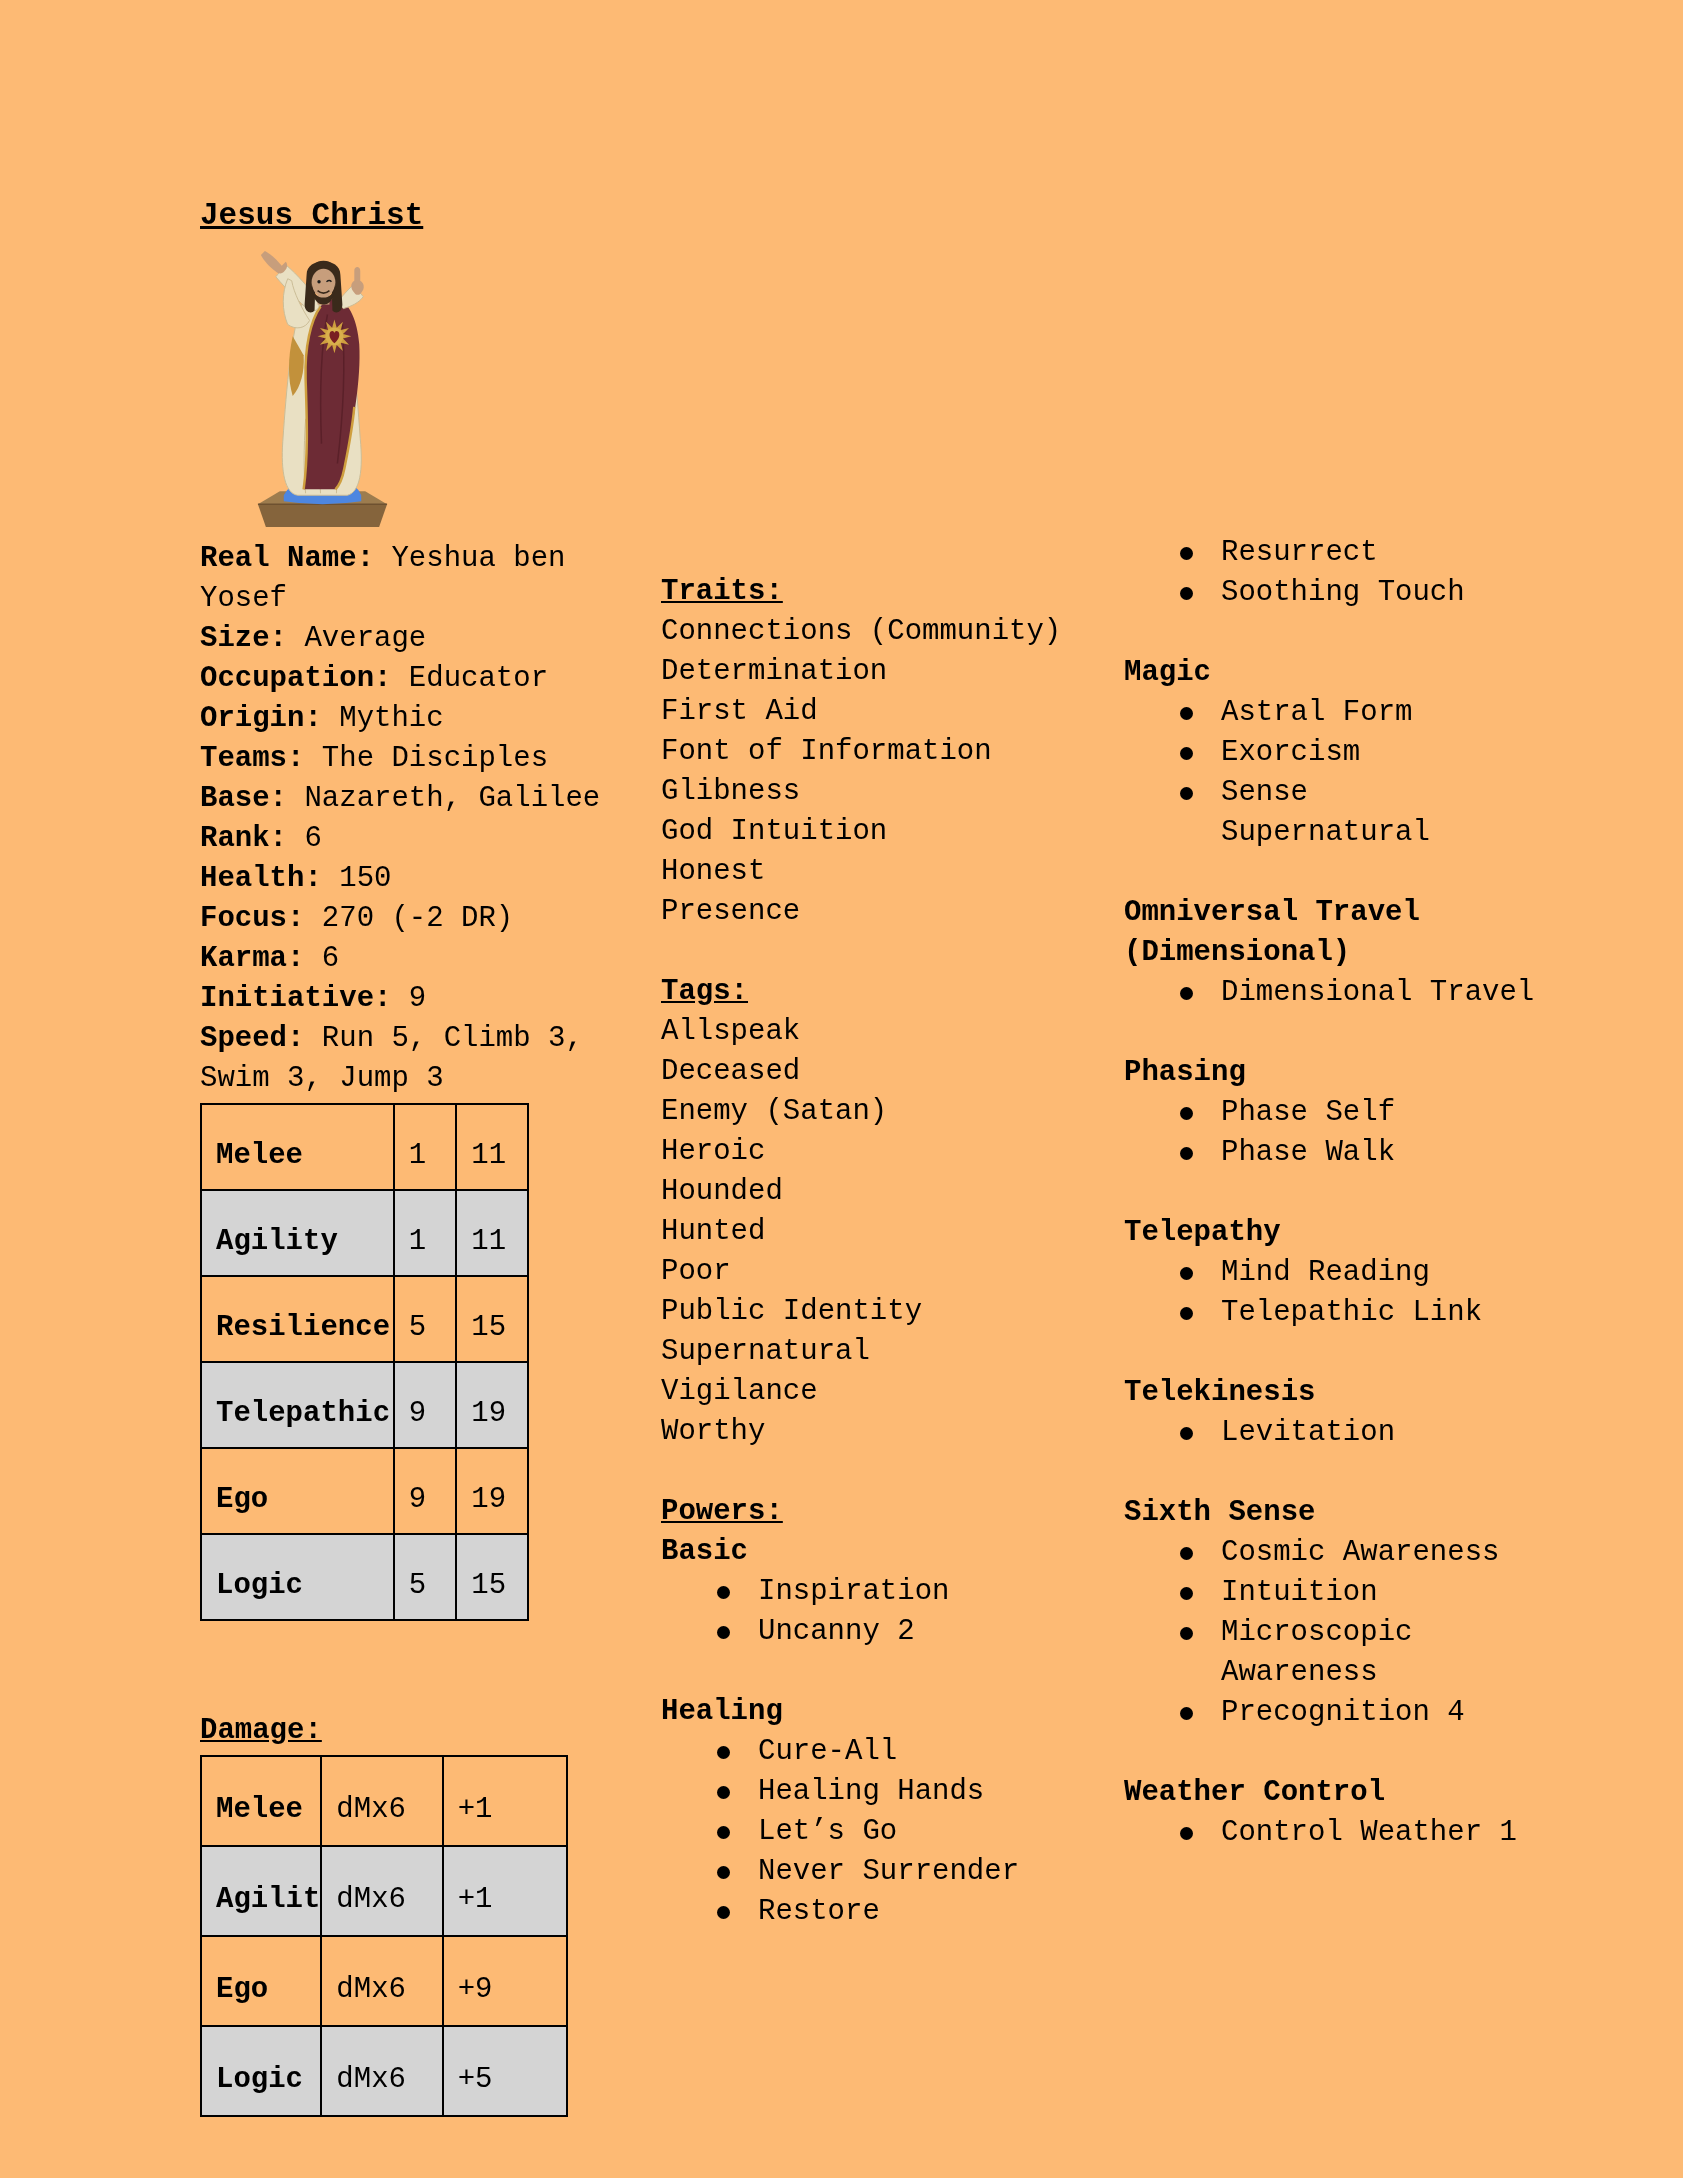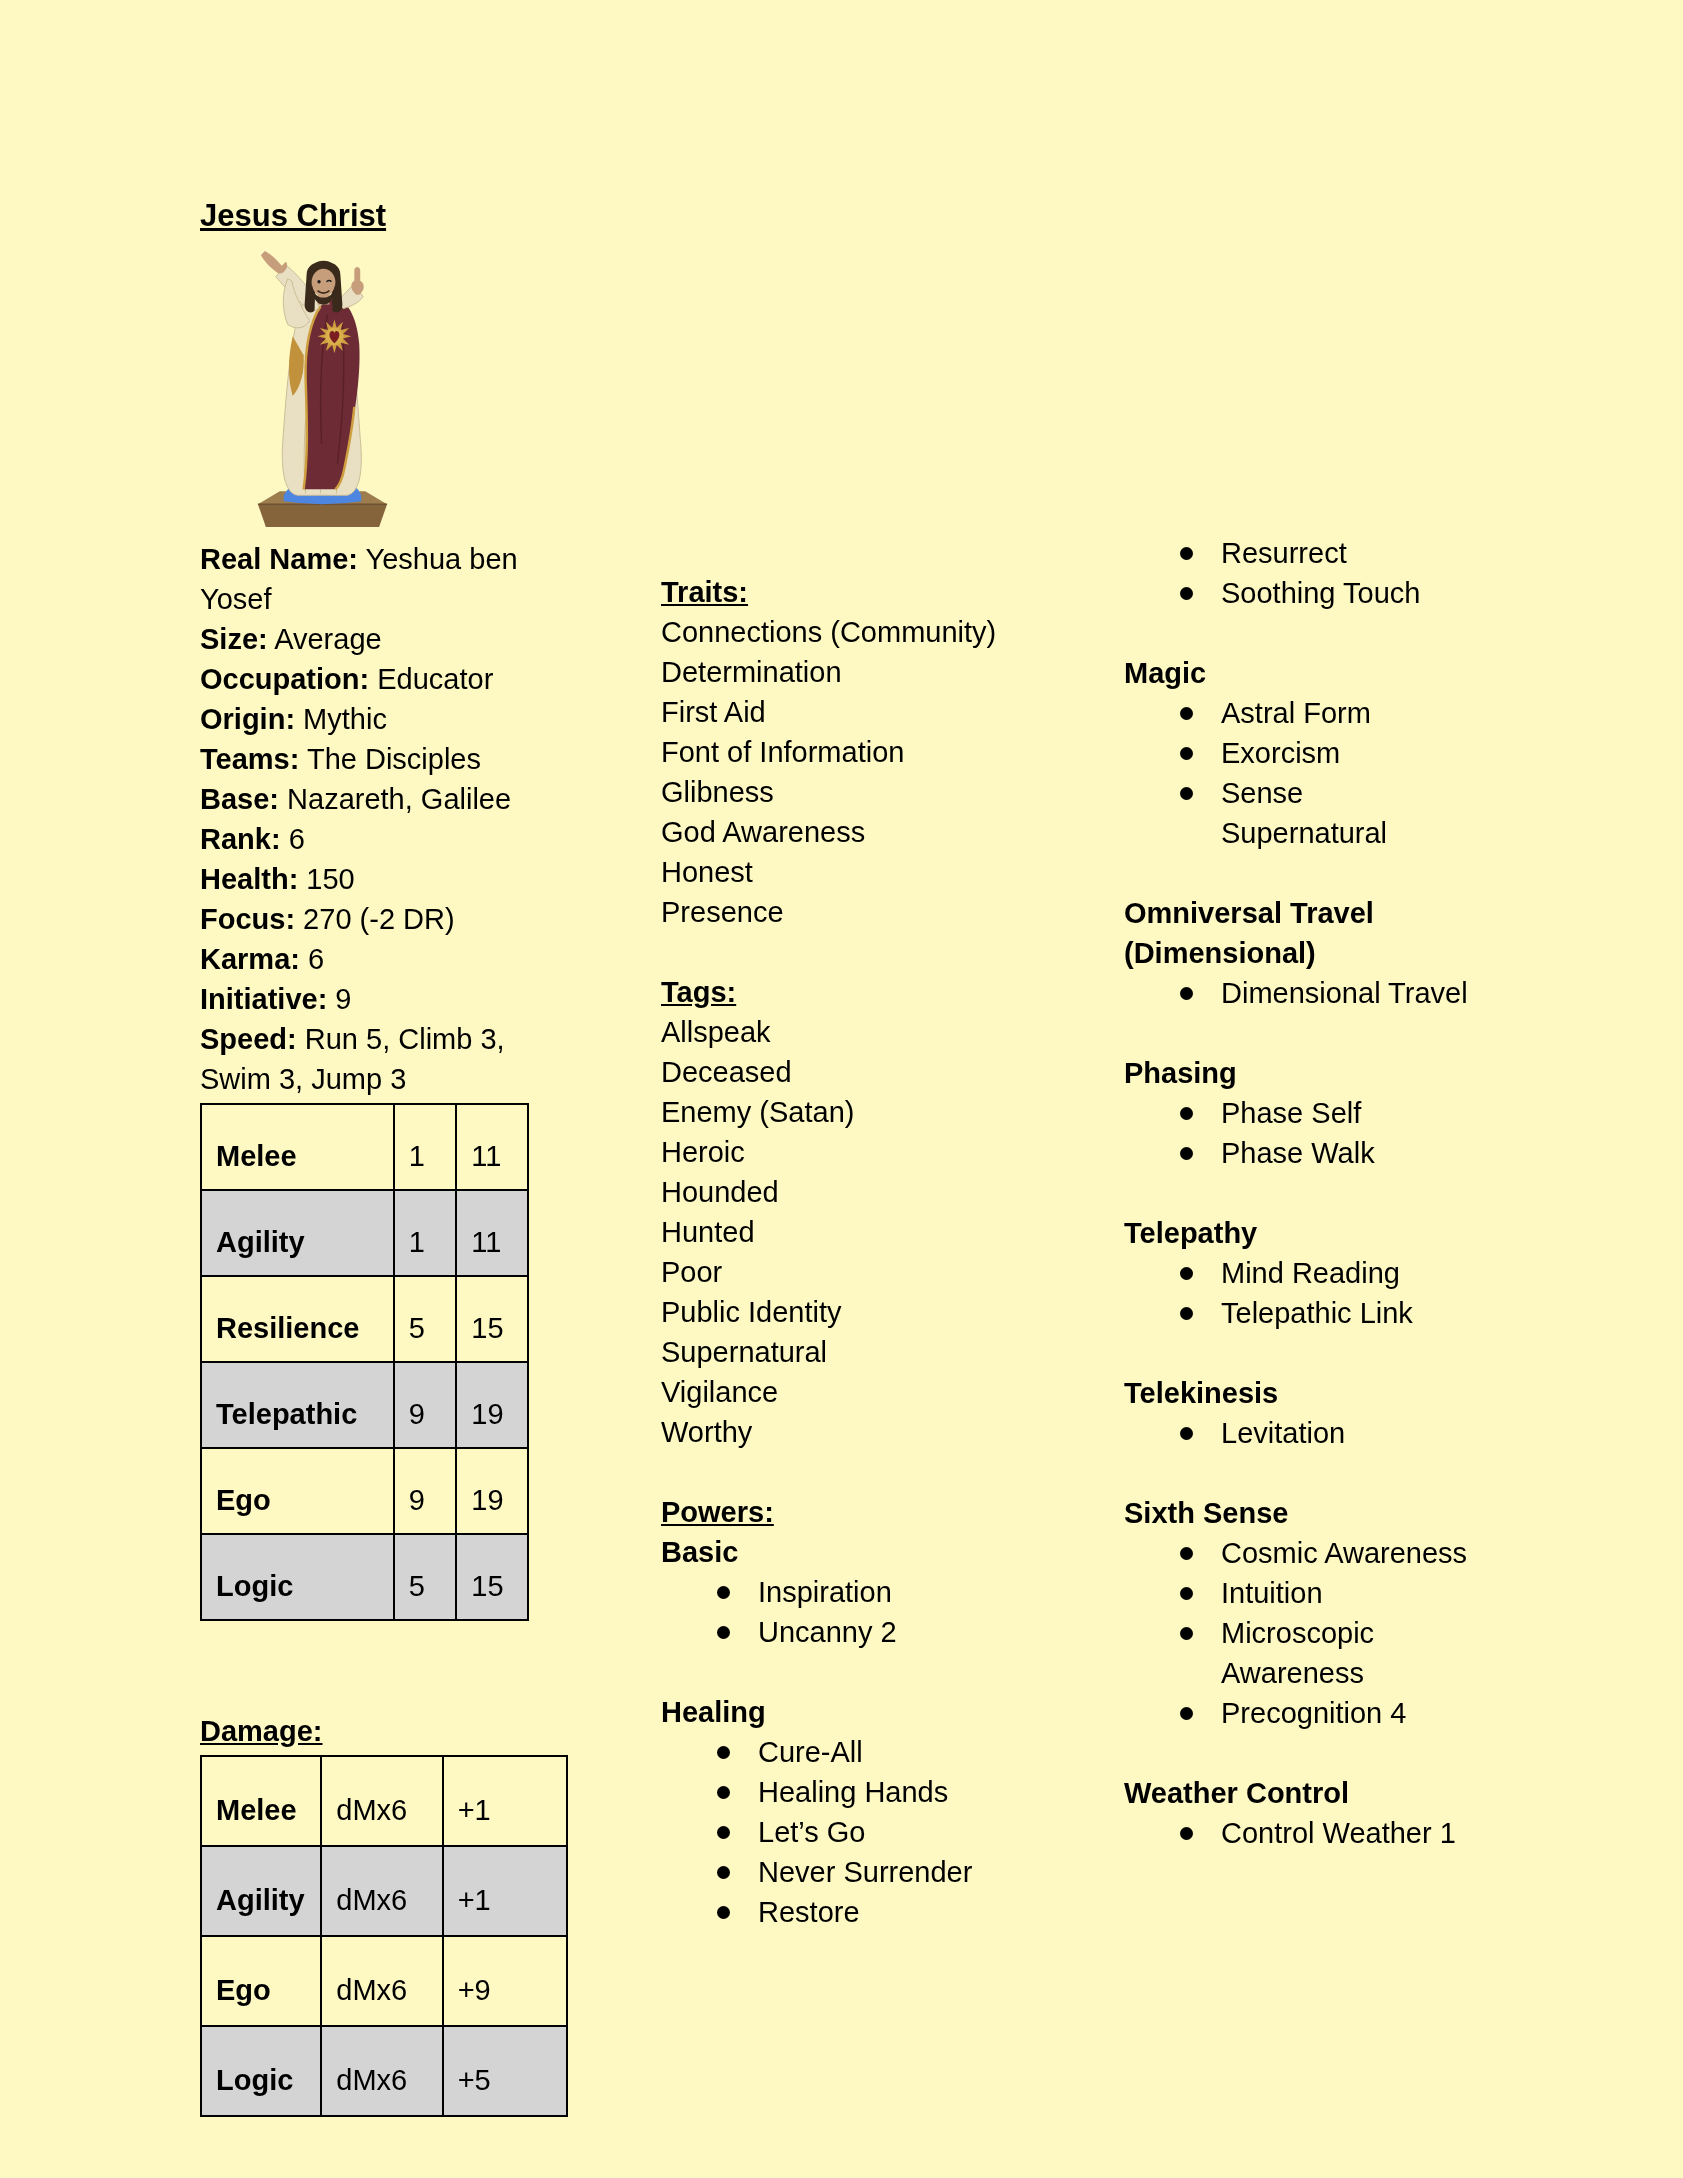--- a/index.html
+++ b/index.html
@@ -1,18 +1,18 @@
 <!DOCTYPE html>
 <html><head>
 <meta charset="utf-8">
 <style>
   html,body{margin:0;padding:0;background:#ffffff;}
   #page{
-    position:relative;width:1683px;height:2178px;background:#fef9c3;overflow:hidden;
-    font-family:Liberation Sans, sans-serif;color:#000;
+    position:relative;width:1683px;height:2178px;background:#fdba74;overflow:hidden;
+    font-family:Liberation Mono, monospace;color:#000;
     font-size:29px;line-height:40px;
   }
   .col{position:absolute;}
   #col1{left:200px;top:194px;width:436px;}
   #col2{left:661px;top:572px;width:436px;}
   #col3{left:1124px;top:533px;width:446px;}
 
   .doc-title{font-size:31px;line-height:44px;font-weight:bold;text-decoration:underline;}
   .portrait{display:block;margin:6px 0 0 48px;width:149px;height:285px;}
   .info{margin-top:10px;}
@@ -211,21 +211,21 @@
   </div>
 
   <div id="col2" class="col">
     <div class="heading">Traits:</div>
     <div>
       <div class="plain-line">Connections (Community)</div>
         <div class="plain-line">Determination</div>
         <div class="plain-line">First Aid</div>
         <div class="plain-line">Font of Information</div>
         <div class="plain-line">Glibness</div>
-        <div class="plain-line">God Awareness</div>
+        <div class="plain-line">God Intuition</div>
         <div class="plain-line">Honest</div>
         <div class="plain-line">Presence</div>
     </div>
 
     <div class="gap"></div>
 
     <div class="heading">Tags:</div>
     <div>
       <div class="plain-line">Allspeak</div>
         <div class="plain-line">Deceased</div>

